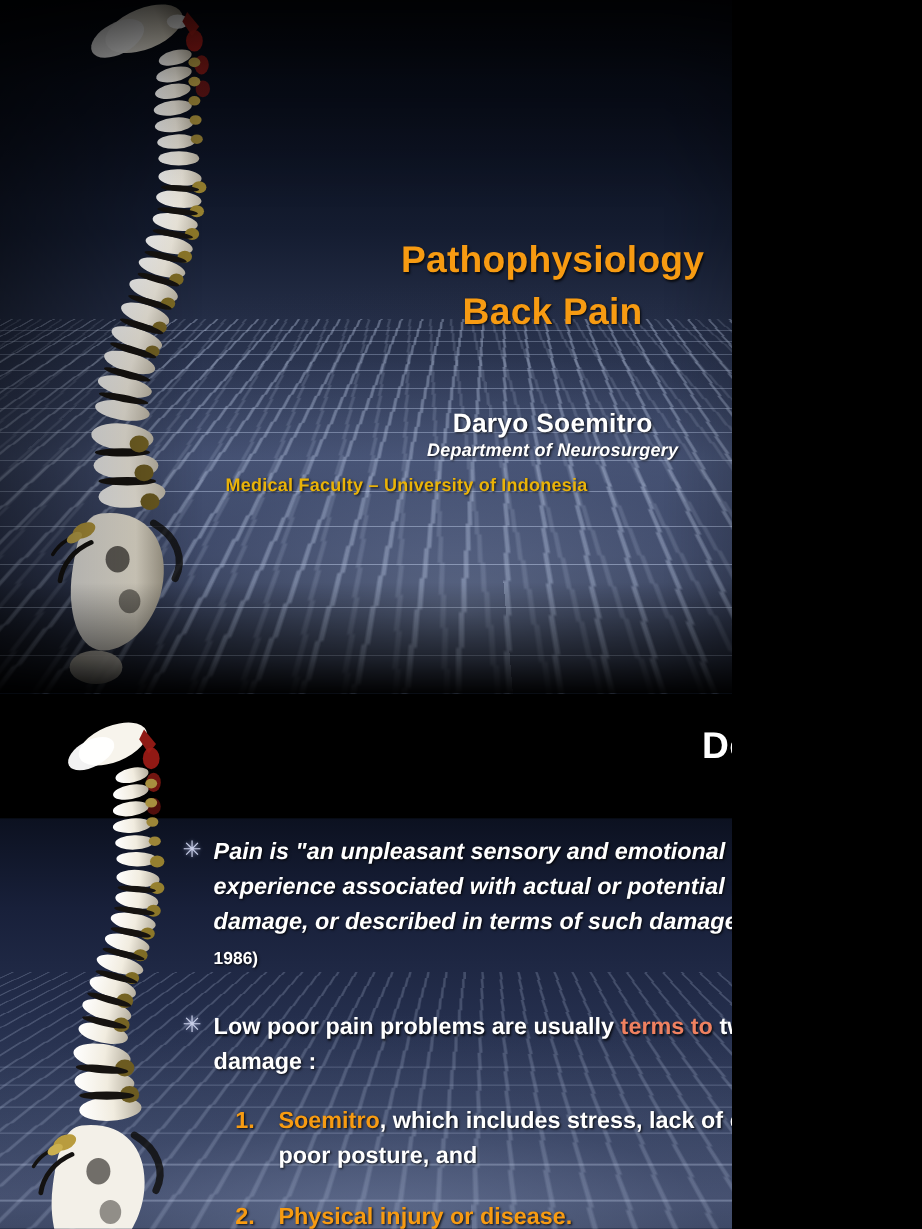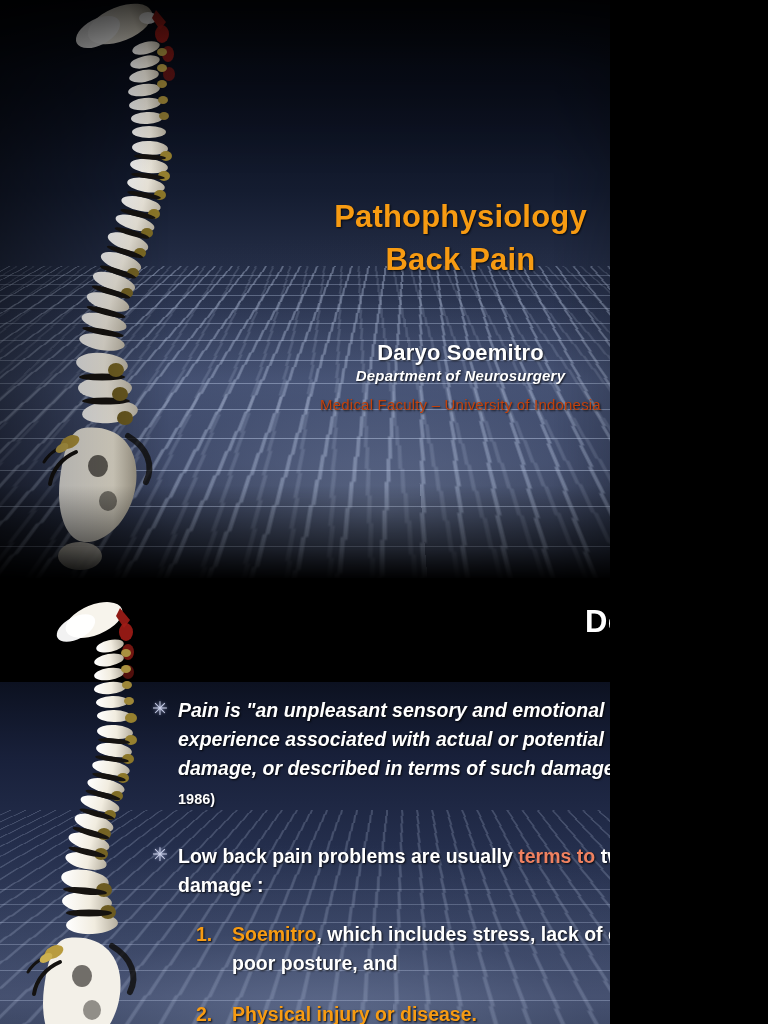--- a/index.html
+++ b/index.html
@@ -79,22 +79,22 @@
     color:#fff; font-size:22px; font-weight:bold; letter-spacing:.2px;
     text-shadow:1px 1px 2px rgba(0,0,0,.8);
   }
   .affil1{
     position:absolute; left:0; top:367px; width:545px; text-align:center;
     color:#fff; font-size:15px; font-weight:bold; letter-spacing:.2px;
     text-shadow:1px 1px 2px rgba(0,0,0,.8);
     font-style:italic;
   }
   .affil2{
-    position:absolute; left:0; top:396px; width:545px; text-align:center;
-    color:#c2410c; font-size:15px; font-weight:normal; letter-spacing:.2px;
+    position:absolute; left:0; top:396px; width:545px; 
+    color:#eab308; font-size:15px; font-weight:bold; letter-spacing:.2px;
     text-shadow:1px 1px 2px rgba(0,0,0,.8);
   }
 
   
   .slide2{
     position:absolute; left:0; top:578px; width:768px; height:446px;
     overflow:hidden; background:#0f172a;
   }
   .s2-bg{
     position:absolute; left:0; top:104px; width:768px; height:342px;
@@ -365,21 +365,21 @@
       <div class="bullet b1">
         <div class="star">✳</div>
         <div class="btext">
           <span>Pain is "an unpleasant sensory and emotional experience associated with actual or potential tissue damage, or described in terms of such damage"</span><span class="src">(Merskey, 1986)</span>
         </div>
       </div>
 
       <div class="bullet b2">
         <div class="star">✳</div>
         <div class="btext">
-          <span>Low back pain problems are usually </span><span class="hl-coral">terms to</span><span> two damage :</span>
+          <span>Low poor pain problems are usually </span><span class="hl-coral">terms to</span><span> two damage :</span>
         </div>
       </div>
 
       <div class="numlist">
         <div class="numrow">
           <div class="num">1.</div>
           <div class="ntext">
             <span class="hl-orange">Soemitro</span><span>, which includes stress, lack of exercise and poor posture, and</span>
           </div>
         </div>

